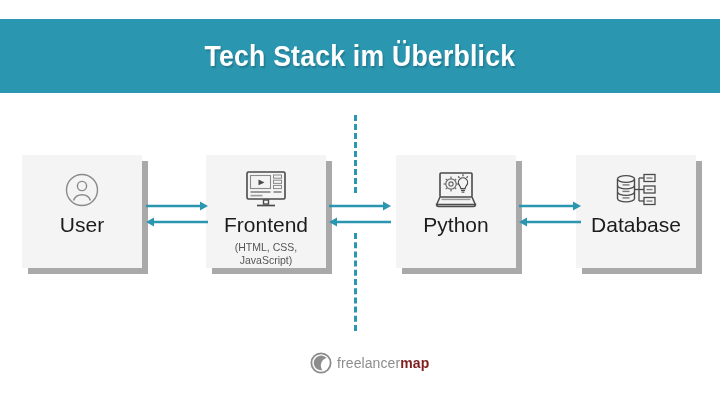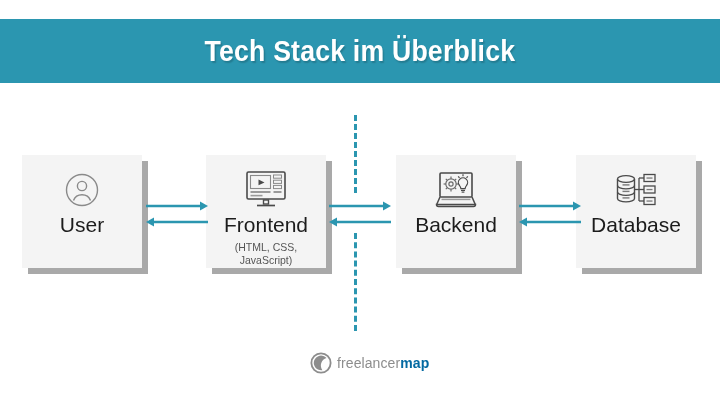--- a/index.html
+++ b/index.html
@@ -11,21 +11,21 @@
     position: relative;
     overflow: hidden;
     font-family: "Liberation Sans", sans-serif;
     -webkit-font-smoothing: antialiased;
   }
 
   
   #header-band {
     position: absolute;
     left: 0; top: 19px;
-    width: 720px; height: 64px;
+    width: 720px; height: 74px;
     background: #2b96b0;
     display: flex;
     align-items: center;
     justify-content: center;
   }
   #header-title {
     color: #ffffff;
     font-size: 29px;
     font-weight: bold;
     letter-spacing: 0.2px;
@@ -112,21 +112,21 @@
     align-items: center;
     gap: 5px;
   }
   #logo-mark { width: 22px; height: 22px; display:block; }
   #logo-text {
     font-size: 14px;
     color: #8d8d8d;
     letter-spacing: 0.1px;
     font-family: "Liberation Sans", sans-serif;
   }
-  #logo-text .bold { font-weight: bold; color: #0369a1; }
+  #logo-text .bold { font-weight: bold; color: #7f1d1d; }
 </style>
 </head>
 <body>
 
 <div id="header-band">
   <div id="header-title">Tech Stack im Überblick</div>
 </div>
 
 <div id="diagram">
 
@@ -191,21 +191,21 @@
           <line x1="29" y1="3.2" x2="29" y2="5.2"></line>
           <line x1="24.2" y1="5.4" x2="25.5" y2="6.8"></line>
           <line x1="33.8" y1="5.4" x2="32.5" y2="6.8"></line>
         </g>
         <line x1="7.5" y1="28.4" x2="36.5" y2="28.4" stroke="#9a9a9a" stroke-width="1.5"></line>
         <path d="M2.5 33.5 h39 a2 2 0 0 1 -2 2 h-35 a2 2 0 0 1 -2 -2 z" fill="none" stroke="#4a4a4a" stroke-width="1.5"></path>
         <line x1="6" y1="26" x2="2.8" y2="33.2" stroke="#4a4a4a" stroke-width="1.5"></line>
         <line x1="38" y1="26" x2="41.2" y2="33.2" stroke="#4a4a4a" stroke-width="1.5"></line>
       </svg>
     </div>
-    <div class="node-label">Backend</div>
+    <div class="node-label">Python</div>
   </div>
 
   <div class="node" id="node-database">
     <div class="node-icon">
       <svg width="44" height="36" viewBox="0 0 44 36">
         <g fill="none" stroke="#4a4a4a" stroke-width="1.4">
           <ellipse cx="12" cy="7" rx="8.5" ry="3.4"></ellipse>
           <path d="M3.5 7 v6.5 a8.5 3.4 0 0 0 17 0 V7"></path>
           <path d="M3.5 13.5 v6.5 a8.5 3.4 0 0 0 17 0 v-6.5"></path>
           <path d="M3.5 20 v6.5 a8.5 3.4 0 0 0 17 0 V20"></path>

